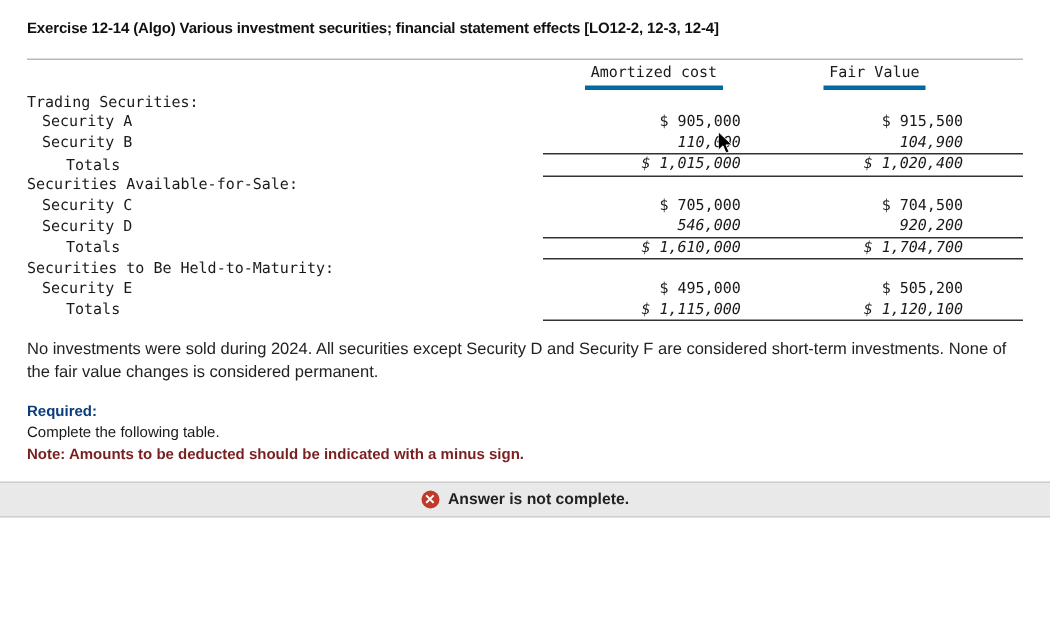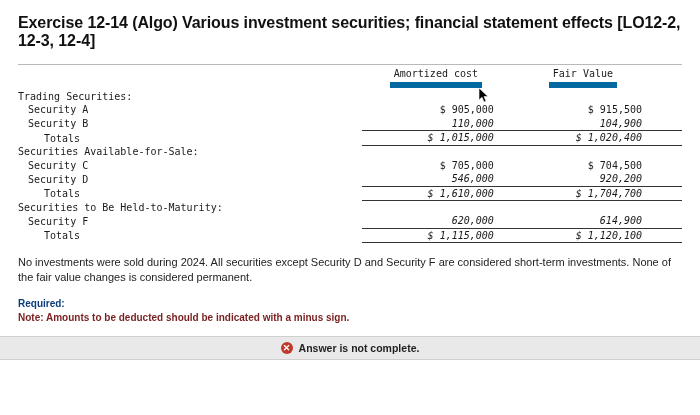--- a/index.html
+++ b/index.html
@@ -16,21 +16,21 @@
     position: relative;
   }
   .page {
     position: relative;
     width: 700px;
     height: 415px;
     box-sizing: border-box;
     padding: 14px 18px 0 18px;
   }
   .title {
-    font-size: 16px;
+    font-size: 10px;
     font-weight: bold;
     color: #111;
     letter-spacing: -0.1px;
     margin-bottom: 14px;
   }
   .intro {
     font-size: 11px;
     line-height: 1.35;
     color: #222;
     margin-bottom: 12px;
@@ -59,21 +59,21 @@
   .col-amt   { width: 120px; text-align: right; padding-right: 14px !important; }
   .col-fv    { width: 120px; text-align: right; padding-right: 40px !important; }
   .hdr-row td {
     text-align: center;
     font-family: "DejaVu Sans Mono", monospace;
     font-size: 10px;
     padding-bottom: 2px;
   }
   .hdr-cell {
     display: inline-block;
-    border-bottom: 6px solid #0369a1;
+    border-bottom: 3px solid #0369a1;
     padding: 0 4px 1px 4px;
     margin-left: 16px;
   }
   .section-head { font-weight: normal; }
   .indent { padding-left: 10px !important; }
   .indent2 { padding-left: 26px !important; }
   .dbl-bottom { border-bottom: 1px solid #333; font-style: italic; }
   .after-note {
     font-size: 11px;
     line-height: 1.35;
@@ -190,36 +190,37 @@
       <td class="col-amt dbl-bottom">$ 1,610,000</td>
       <td class="col-fv dbl-bottom">$ 1,704,700</td>
     </tr>
 
     <tr>
       <td class="col-label section-head">Securities to Be Held-to-Maturity:</td>
       <td class="col-amt"></td>
       <td class="col-fv"></td>
     </tr>
     <tr>
-      <td class="col-label indent">Security F</td>
-      <td class="col-amt dbl-bottom">620,000</td>
-      <td class="col-fv dbl-bottom">614,900</td>
+      <td class="col-label indent">Security E</td>
+      <td class="col-amt">$ 495,000</td>
+      <td class="col-fv">$ 505,200</td>
     </tr>
     <tr>
       <td class="col-label indent2">Totals</td>
       <td class="col-amt dbl-bottom">$ 1,115,000</td>
       <td class="col-fv dbl-bottom">$ 1,120,100</td>
     </tr>
   </tbody>
     </table>
 
   <div class="after-note">No investments were sold during 2024. All securities except Security D and Security F are considered short-term investments. None of the fair value changes is considered permanent.</div>
 
   <div class="required">
     <div class="req-label">Required:</div>
+    <div>Complete the following table.</div>
     <div class="note-line">Note: Amounts to be deducted should be indicated with a minus sign.</div>
   </div>
 
   <div class="answer-bar">
     <span class="x-badge">✕</span>
     <span>Answer is not complete.</span>
   </div>
 
   <div class="bottom-table">
     <table class="bt">

